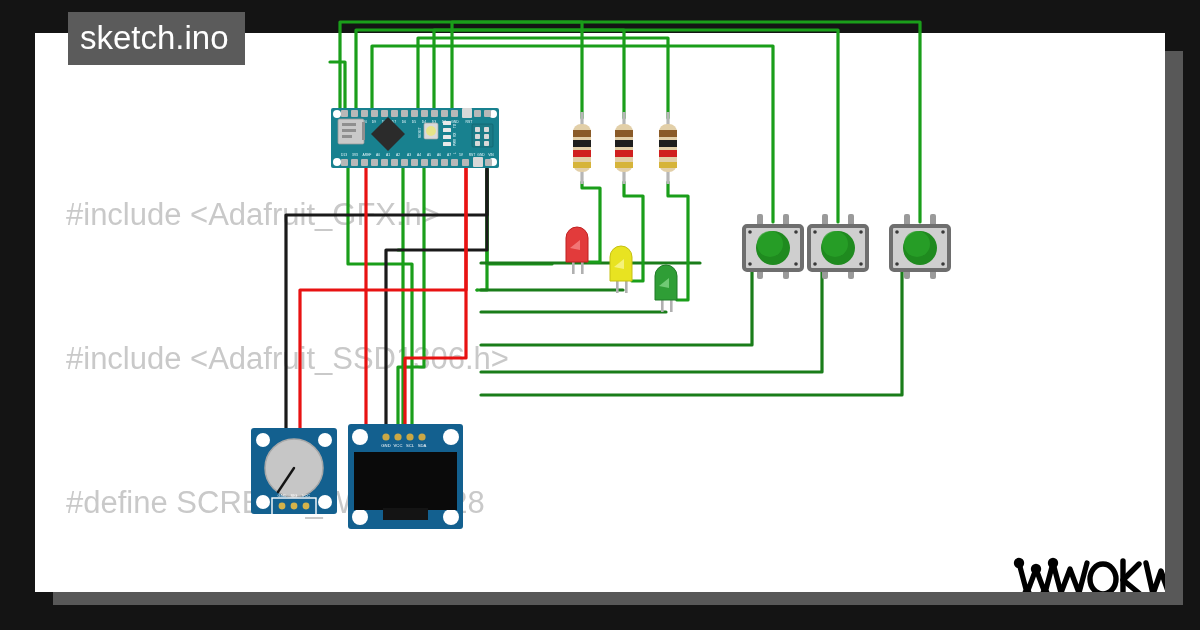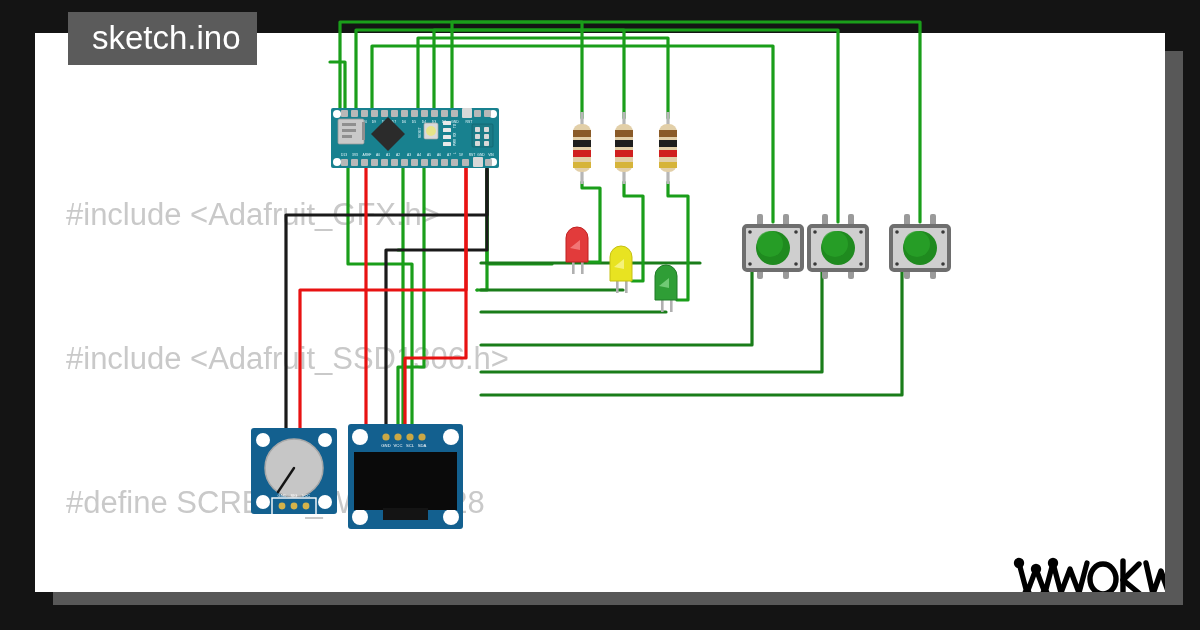--- a/index.html
+++ b/index.html
@@ -27,21 +27,21 @@
     font-size:31px;line-height:48px;color:#c9c9c9;
     white-space:pre;letter-spacing:0px;
   }
   .code div{height:48px;}
 
   
   .tab{
     position:absolute;left:68px;top:12px;
     background:#5b5b5b;color:#ffffff;
     font-size:33px;line-height:33px;
-    padding:9px 16px 11px 24px;
+    padding:9px 16px 11px 12px;
     letter-spacing:0px;
   }
 
   
   .wires{position:absolute;left:0;top:0;width:1200px;height:630px;pointer-events:none;}
 
   
   .logo{position:absolute;left:978px;top:516px;width:172px;height:56px;}
 
   

